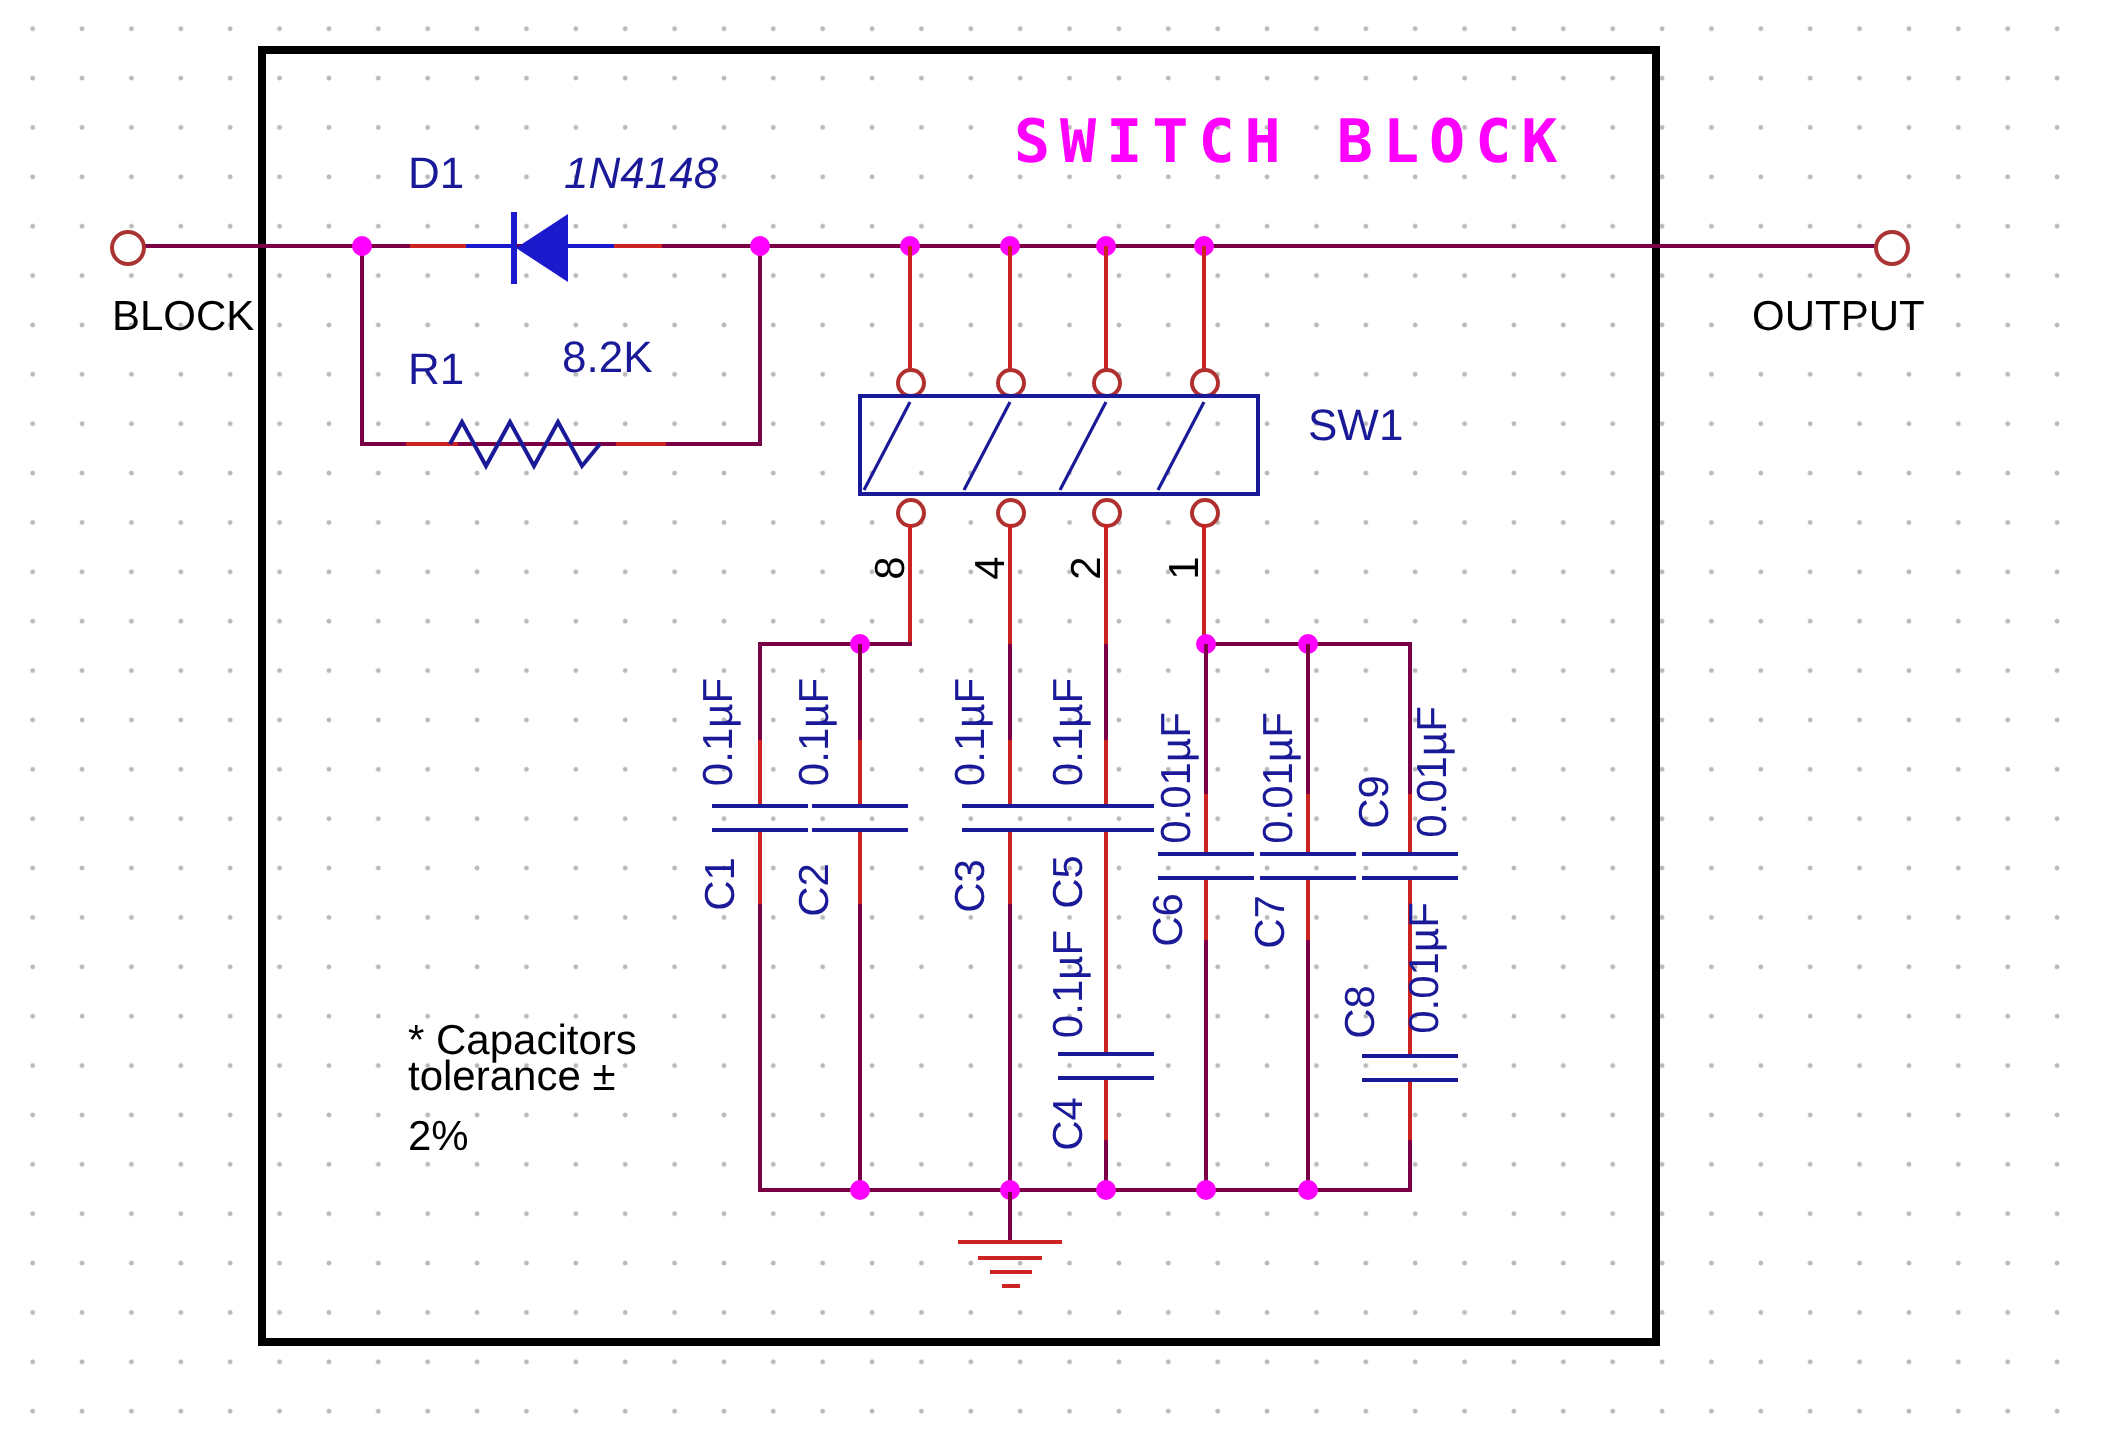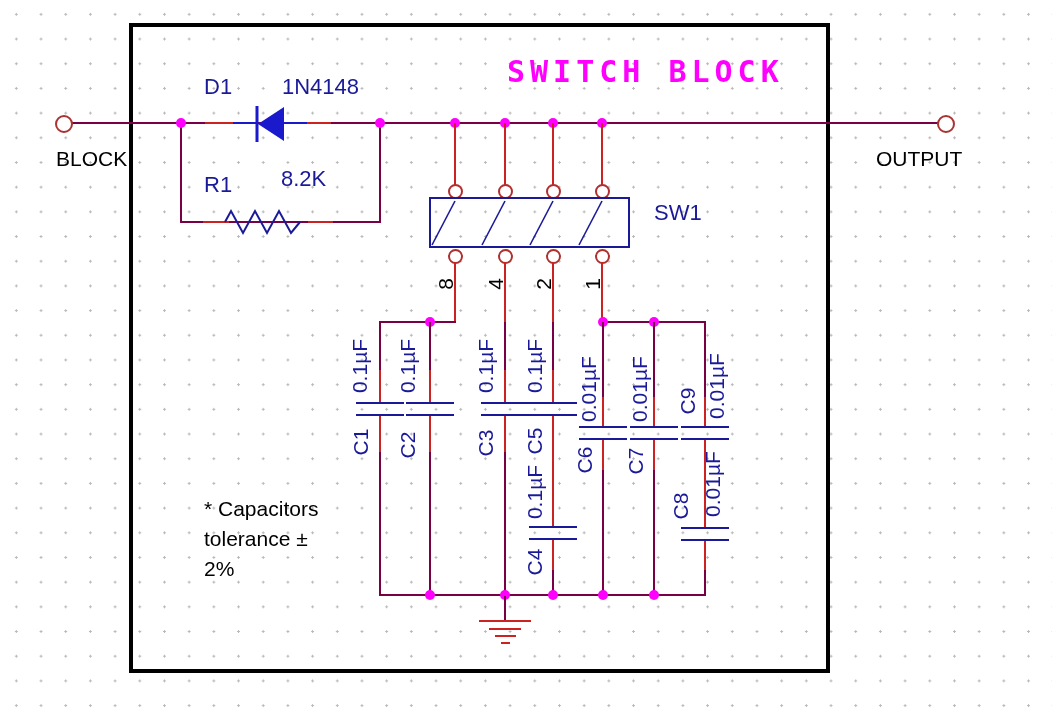--- a/index.html
+++ b/index.html
@@ -47,21 +47,21 @@
   <div class="term" style="left:55px;top:115px;"></div>
   <div class="term" style="left:937px;top:115px;"></div>
   <div class="blk" style="left:56px;top:147px;">BLOCK</div>
   <div class="blk" style="left:876px;top:147px;">OUTPUT</div>
 
   <svg class="abs" style="left:248px;top:100px;" width="45" height="48">
     <line x1="9" y1="6" x2="9" y2="42" stroke="#1a1acc" stroke-width="3"></line>
     <polygon points="10,24 36,7 36,41" fill="#1a1acc"></polygon>
   </svg>
   <div class="lbl" style="left:204px;top:74px;">D1</div>
-  <div class="lbl" style="left:282px;top:74px;">1N4148</div>
+  <div class="lbl" style="left:282px;top:74px;font-style:italic;">1N4148</div>
 
   <div class="wire" style="left:180px;top:123px;width:2px;height:100px;"></div>
   <div class="wire" style="left:379px;top:123px;width:2px;height:100px;"></div>
   <div class="wire" style="left:180px;top:221px;width:201px;height:2px;"></div>
   <div class="wire-red" style="left:203px;top:221px;width:26px;height:2px;"></div>
   <div class="wire-red" style="left:308px;top:221px;width:25px;height:2px;"></div>
   <svg class="abs" style="left:180px;top:204px;" width="140" height="36">
     <polyline points="45,18 51,7 63,29 75,7 87,29 99,7 111,29 120,18" fill="none" stroke="#1a1a99" stroke-width="2"></polyline>
   </svg>
   <div class="lbl" style="left:204px;top:172px;">R1</div>
@@ -188,17 +188,17 @@
   <div class="dot" style="left:548px;top:590px;"></div>
   <div class="dot" style="left:598px;top:590px;"></div>
   <div class="dot" style="left:649px;top:590px;"></div>
 
   <div class="wire" style="left:504px;top:596px;width:2px;height:25px;"></div>
   <div class="wire-red" style="left:479px;top:620px;width:52px;height:2px;"></div>
   <div class="wire-red" style="left:489px;top:628px;width:32px;height:2px;"></div>
   <div class="wire-red" style="left:495px;top:635px;width:21px;height:2px;"></div>
   <div class="wire-red" style="left:501px;top:642px;width:9px;height:2px;"></div>
 
-  <div class="blk" style="left:204px;top:497px;">* Capacitors</div>
+  <div class="blk" style="left:204px;top:509px;">* Capacitors</div>
   <div class="blk" style="left:204px;top:527px;">tolerance ±</div>
   <div class="blk" style="left:204px;top:557px;">2%</div>
 
 </div>
 
 </body></html>

